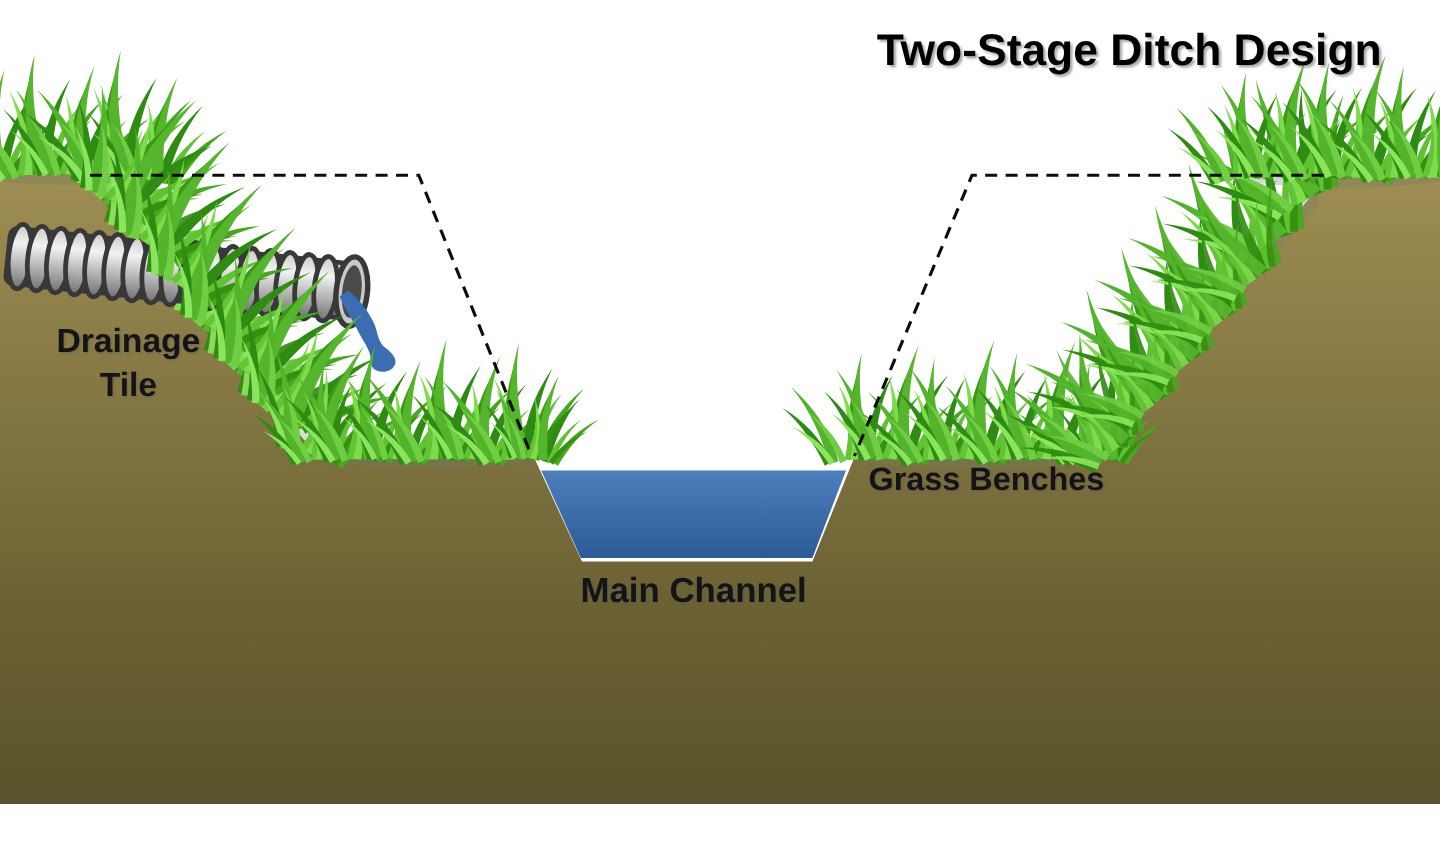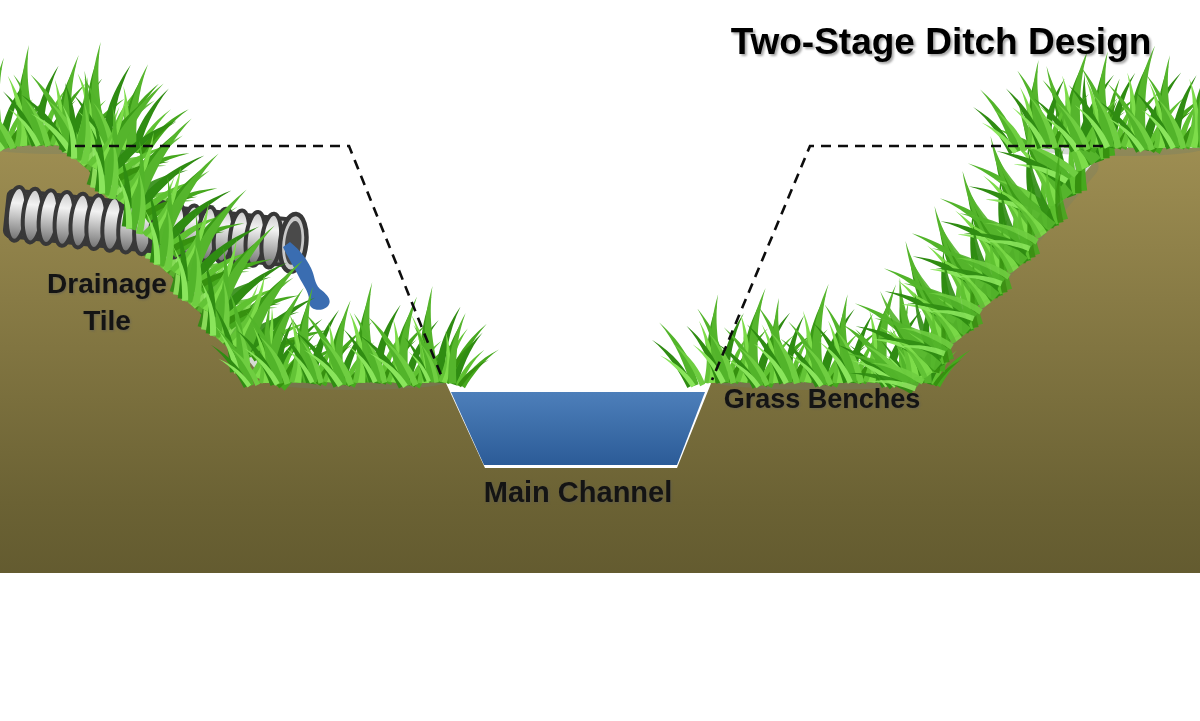--- a/index.html
+++ b/index.html
@@ -1,16 +1,16 @@
 <!DOCTYPE html>
 <html><head>
 <meta charset="utf-8">
 <style>
   html,body{margin:0;padding:0;background:#fff;}
-  .stage{position:relative;width:1200px;height:573px;background:#ffffff;overflow:hidden;
+  .stage{position:relative;width:1200px;height:670px;background:#ffffff;overflow:hidden;
          font-family:"Liberation Sans","DejaVu Sans",sans-serif;text-align:center;}
   svg{display:block;}
   .title-text{font-family:"Liberation Sans","DejaVu Sans",sans-serif;font-weight:bold;font-size:37px;
               filter:drop-shadow(2px 2px 1px rgba(120,120,120,0.65));}
   .label-text{font-family:"Liberation Sans","DejaVu Sans",sans-serif;font-weight:bold;font-size:28px;
               filter:drop-shadow(1.5px 1.5px 1px rgba(90,90,90,0.55));}
   .label-sm{font-size:27px;}
   .label-md{font-size:29px;}
 </style>
 </head>

